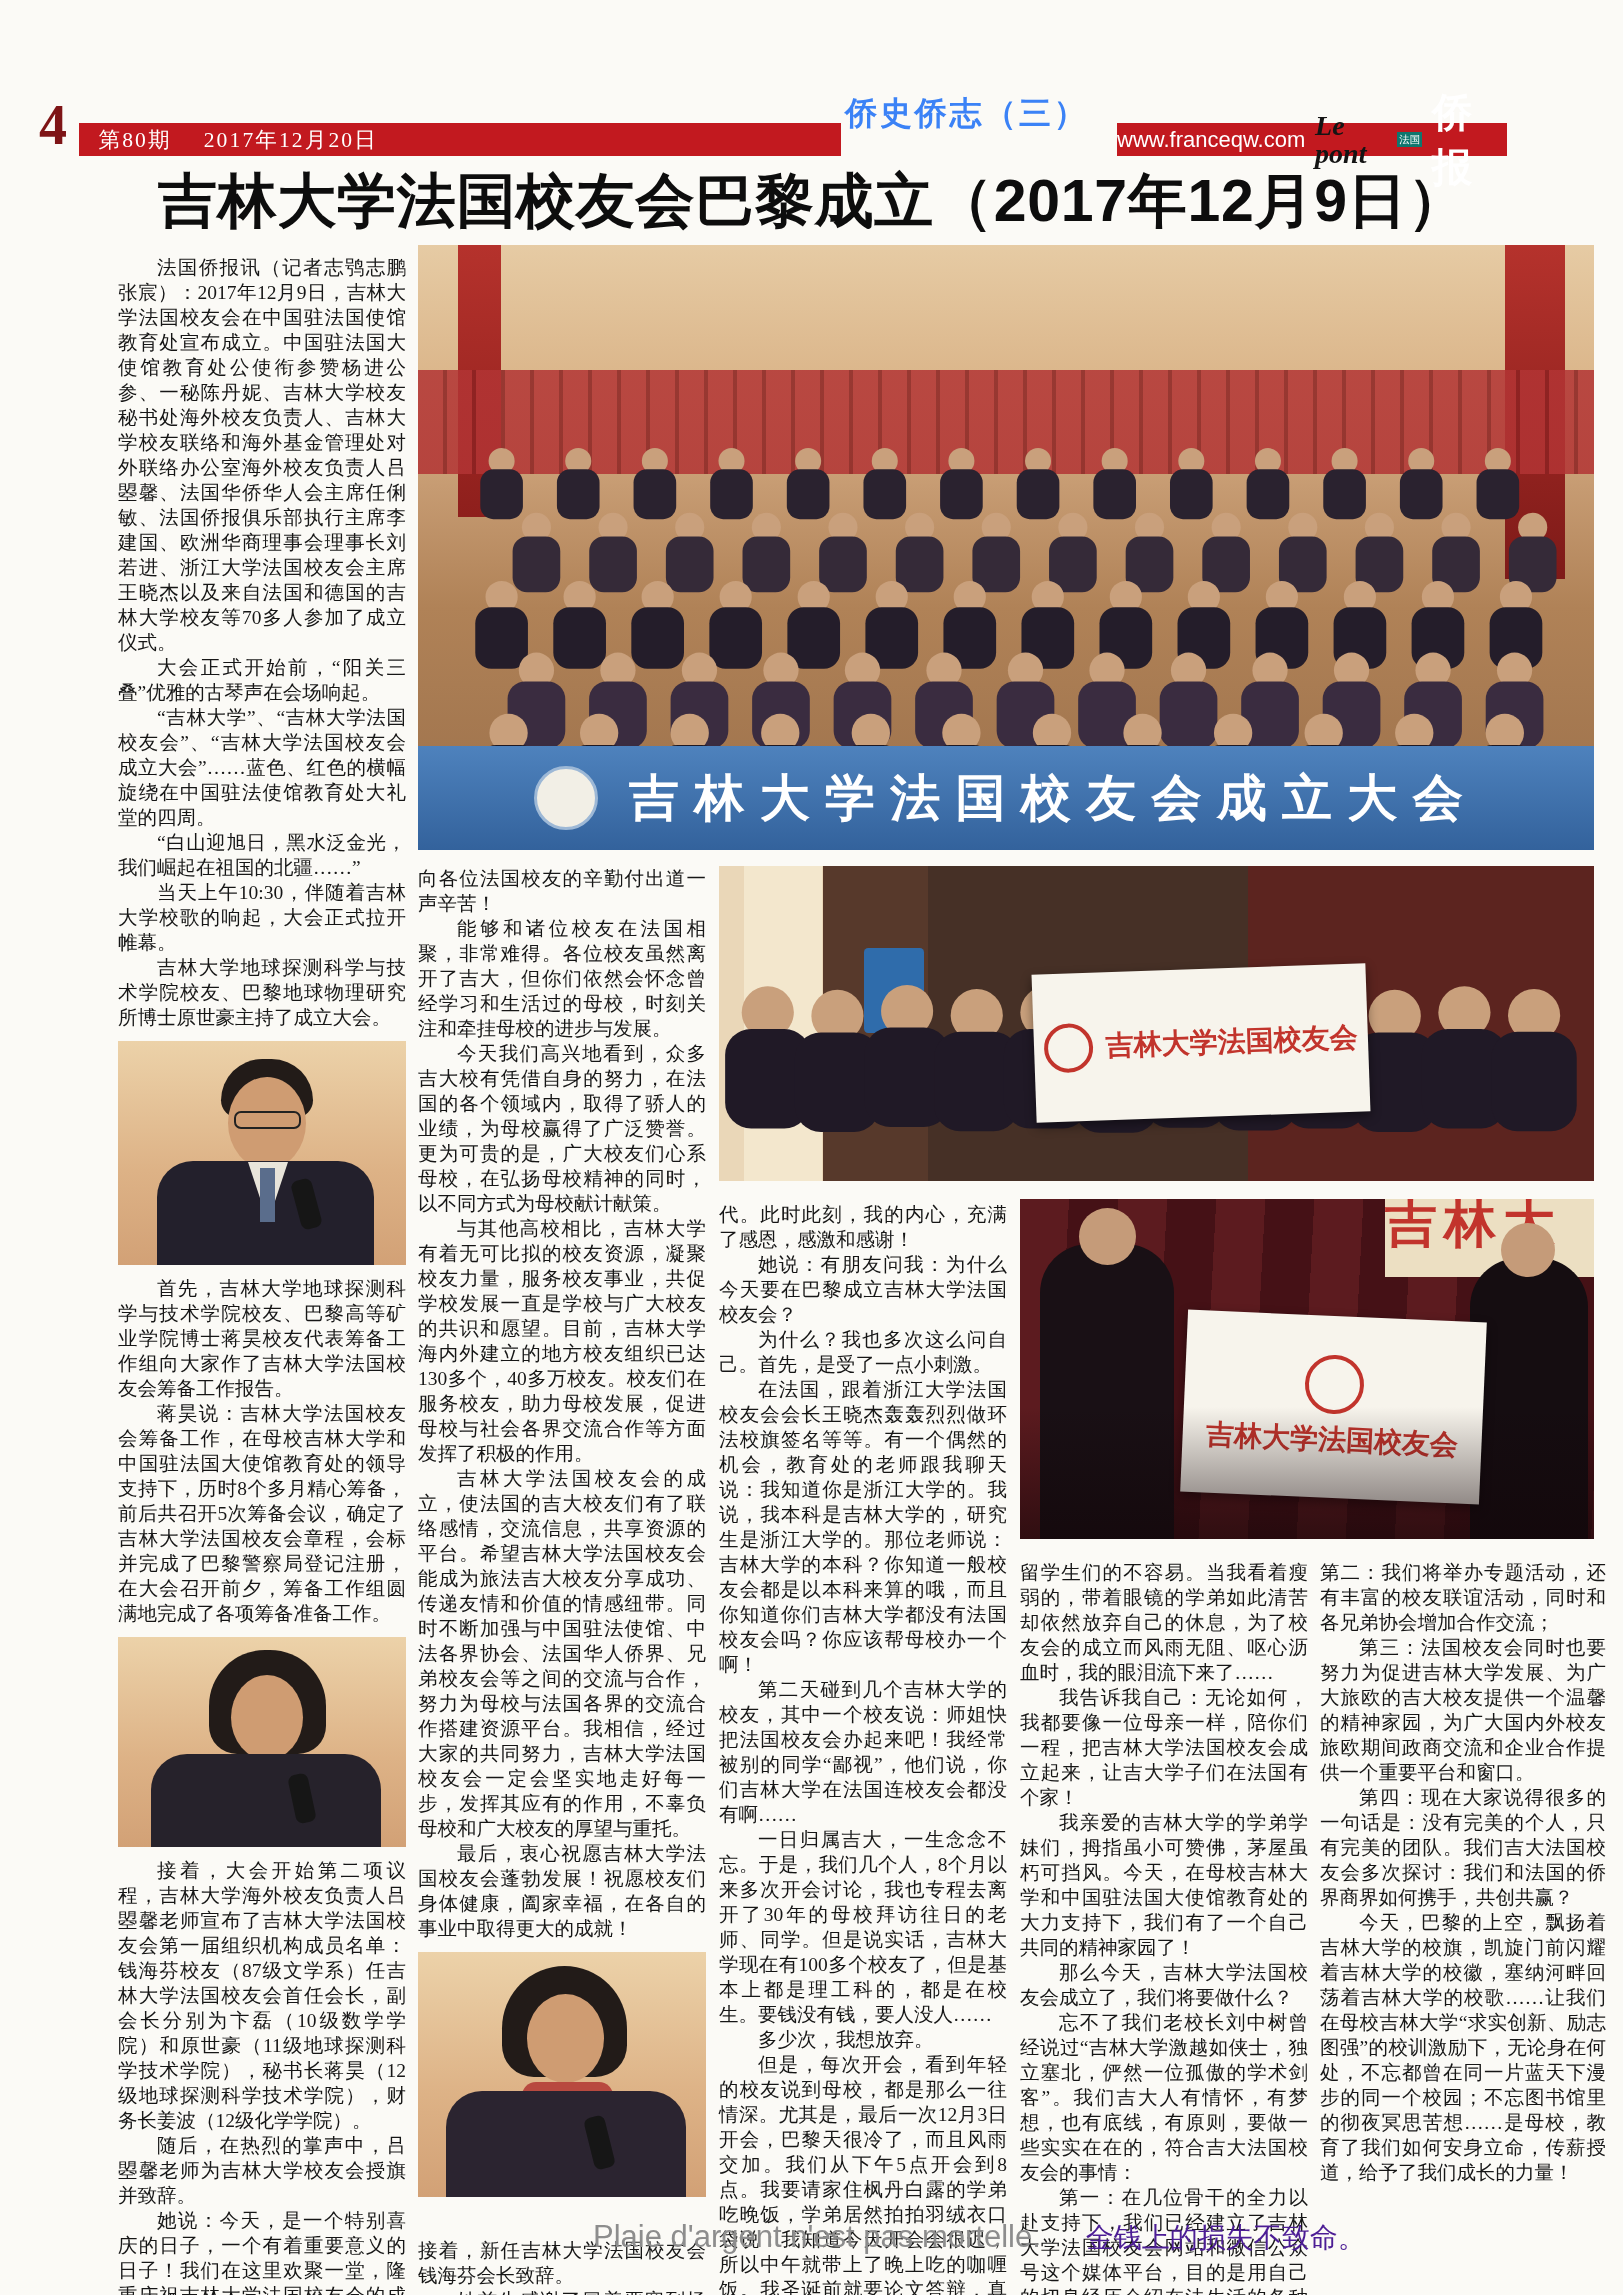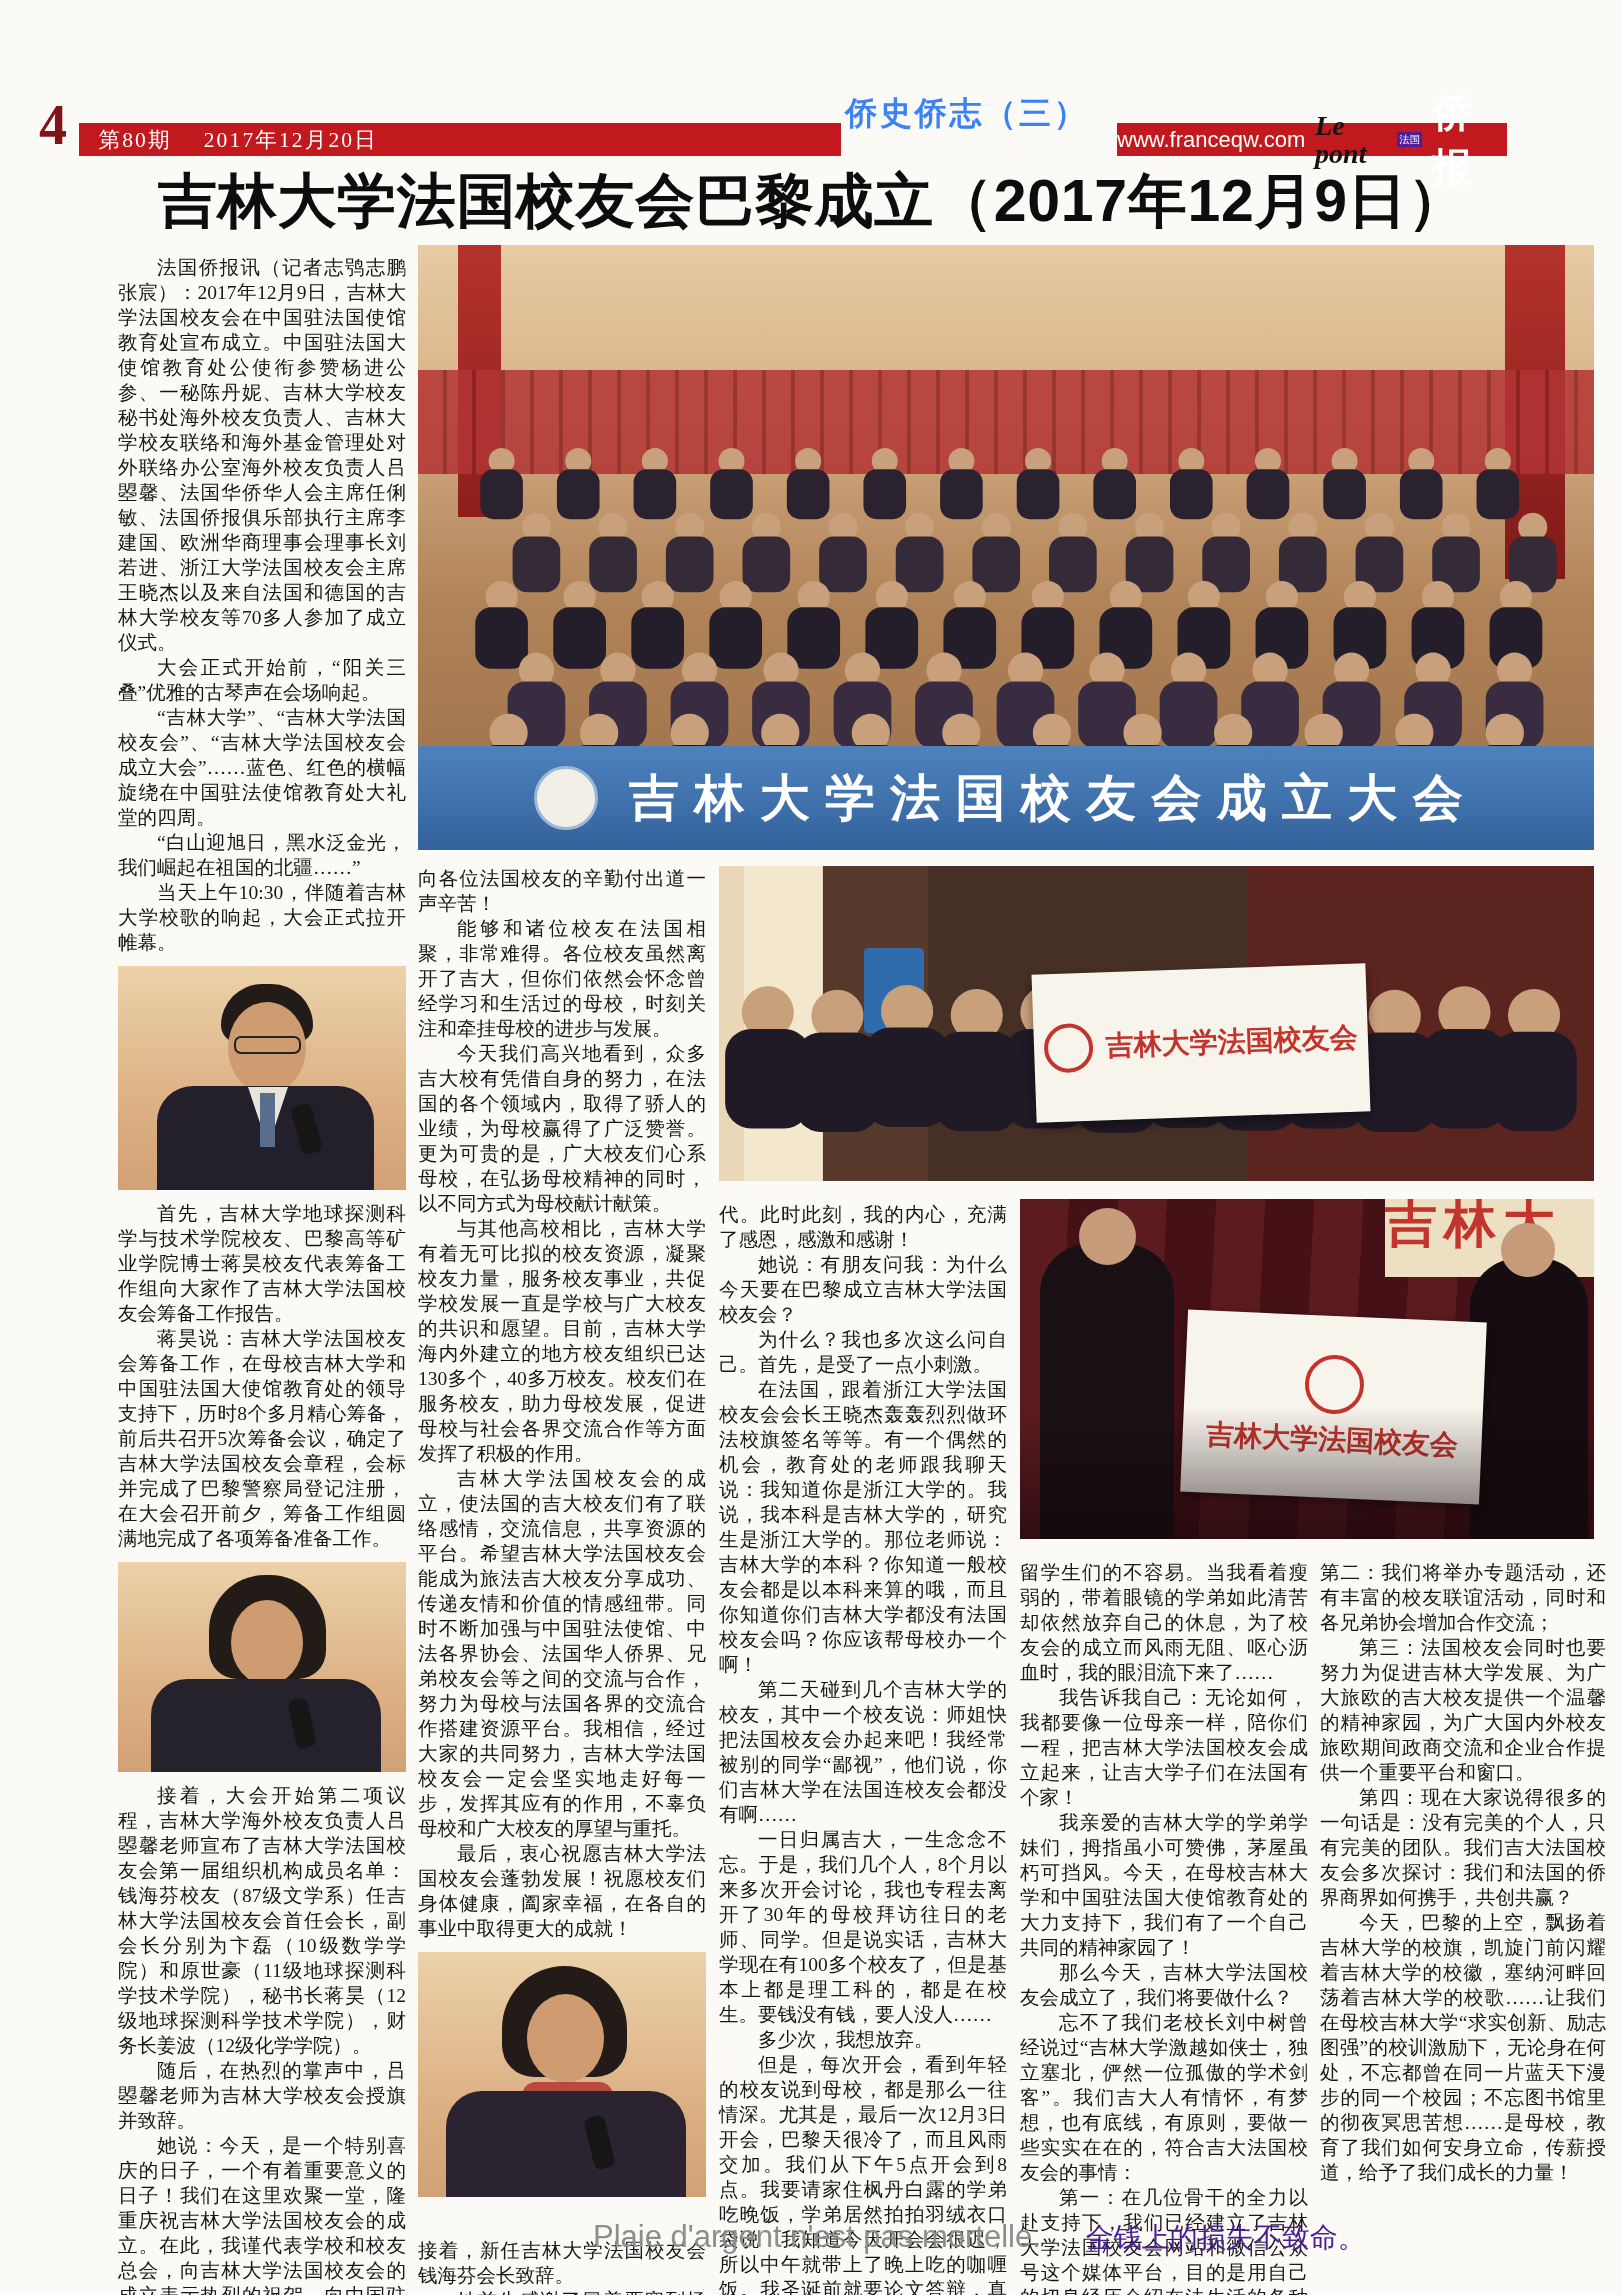--- a/index.html
+++ b/index.html
@@ -10,21 +10,21 @@
 
   
   #page-num{left:39px;top:93px;font-size:56px;font-weight:700;color:#7e1416;}
   .redbar{background:#c2191f;height:33px;top:123px;display:flex;align-items:center;}
   #bar-left{left:79px;width:762px;color:#fff;font-size:21.6px;padding-left:19.5px;gap:32px;letter-spacing:2.1px;}
   #section-title{left:845px;top:92px;font-size:32px;font-weight:800;color:#3b82f6;
                  font-family:"Liberation Sans",sans-serif;letter-spacing:2.8px;white-space:nowrap;}
   #bar-right{left:1117px;width:390px;justify-content:flex-end;padding-right:7px;gap:9.8px;}
   #bar-right .url{color:#fff;font-size:22px;font-family:"Liberation Sans",sans-serif;}
   .logo-script{font-style:italic;font-weight:700;font-size:28px;color:#141414;line-height:28px;}
-  .logo-country{width:30px;font-size:10.4px;line-height:12px;color:#fff;background:#4c1d95;text-align:center;padding:1.4px 0.7px;font-family:"Liberation Sans",sans-serif;}
+  .logo-country{width:30px;font-size:10.4px;line-height:12px;color:#fff;background:#0f766e;text-align:center;padding:1.4px 0.7px;font-family:"Liberation Sans",sans-serif;}
   .logo-name{color:#fff;font-size:40px;font-weight:900;font-family:"Liberation Sans",sans-serif;letter-spacing:1.4px;}
 
   
   #headline{left:102px;top:162px;width:1421px;text-align:center;font-size:59px;font-weight:900;
             color:#0d0d0d;font-family:"Liberation Sans",sans-serif;letter-spacing:0.7px;white-space:nowrap;}
 
   
   .col{position:absolute;width:288px;font-size:19.5px;line-height:25px;text-align:justify;}
   .col p{margin:0;text-indent:2em;}
   .col.cont p:first-child{text-indent:0;}
@@ -237,20 +237,21 @@
     <div class="abs ppr-shade"></div>
   </div>
 
   <div class="col" id="col1">
     <div>
         <p>法国侨报讯（记者志鸮志鹏张宸）：2017年12月9日，吉林大学法国校友会在中国驻法国使馆教育处宣布成立。中国驻法国大使馆教育处公使衔参赞杨进公参、一秘陈丹妮、吉林大学校友秘书处海外校友负责人、吉林大学校友联络和海外基金管理处对外联络办公室海外校友负责人吕曌馨、法国华侨华人会主席任俐敏、法国侨报俱乐部执行主席李建国、欧洲华商理事会理事长刘若进、浙江大学法国校友会主席王晓杰以及来自法国和德国的吉林大学校友等70多人参加了成立仪式。</p>
         <p>大会正式开始前，“阳关三叠”优雅的古琴声在会场响起。</p>
         <p>“吉林大学”、“吉林大学法国校友会”、“吉林大学法国校友会成立大会”……蓝色、红色的横幅旋绕在中国驻法使馆教育处大礼堂的四周。</p>
         <p>“白山迎旭日，黑水泛金光，我们崛起在祖国的北疆……”</p>
         <p>当天上午10:30，伴随着吉林大学校歌的响起，大会正式拉开帷幕。</p>
+        <p>吉林大学地球探测科学与技术学院校友、巴黎地球物理研究所博士原世豪主持了成立大会。</p>
       </div>
     <div class="inline-photo" id="ph-man">
       <span class="abs hair" style="left:103px;top:18px;width:92px;height:59px;"></span>
       <span class="abs head-s" style="left:110px;top:36px;width:78px;height:92px;"></span>
       <span class="abs" style="left:116px;top:70px;width:67px;height:18px;border:2.8px solid #222;border-radius:7px;"></span>
       <span class="abs body-s" style="left:39px;top:120px;width:217px;height:106px;background:#23202c;"></span>
       <span class="abs" style="left:130px;top:121px;width:40px;height:60px;background:#e8e4da;clip-path:polygon(0 0,100% 0,50% 100%);"></span>
       <span class="abs" style="left:142px;top:127px;width:15.3px;height:54px;background:#5a6d8c;"></span>
       <span class="abs mic" style="left:178px;top:138px;width:21px;height:50px;transform:rotate(-15deg);"></span>
     </div>

